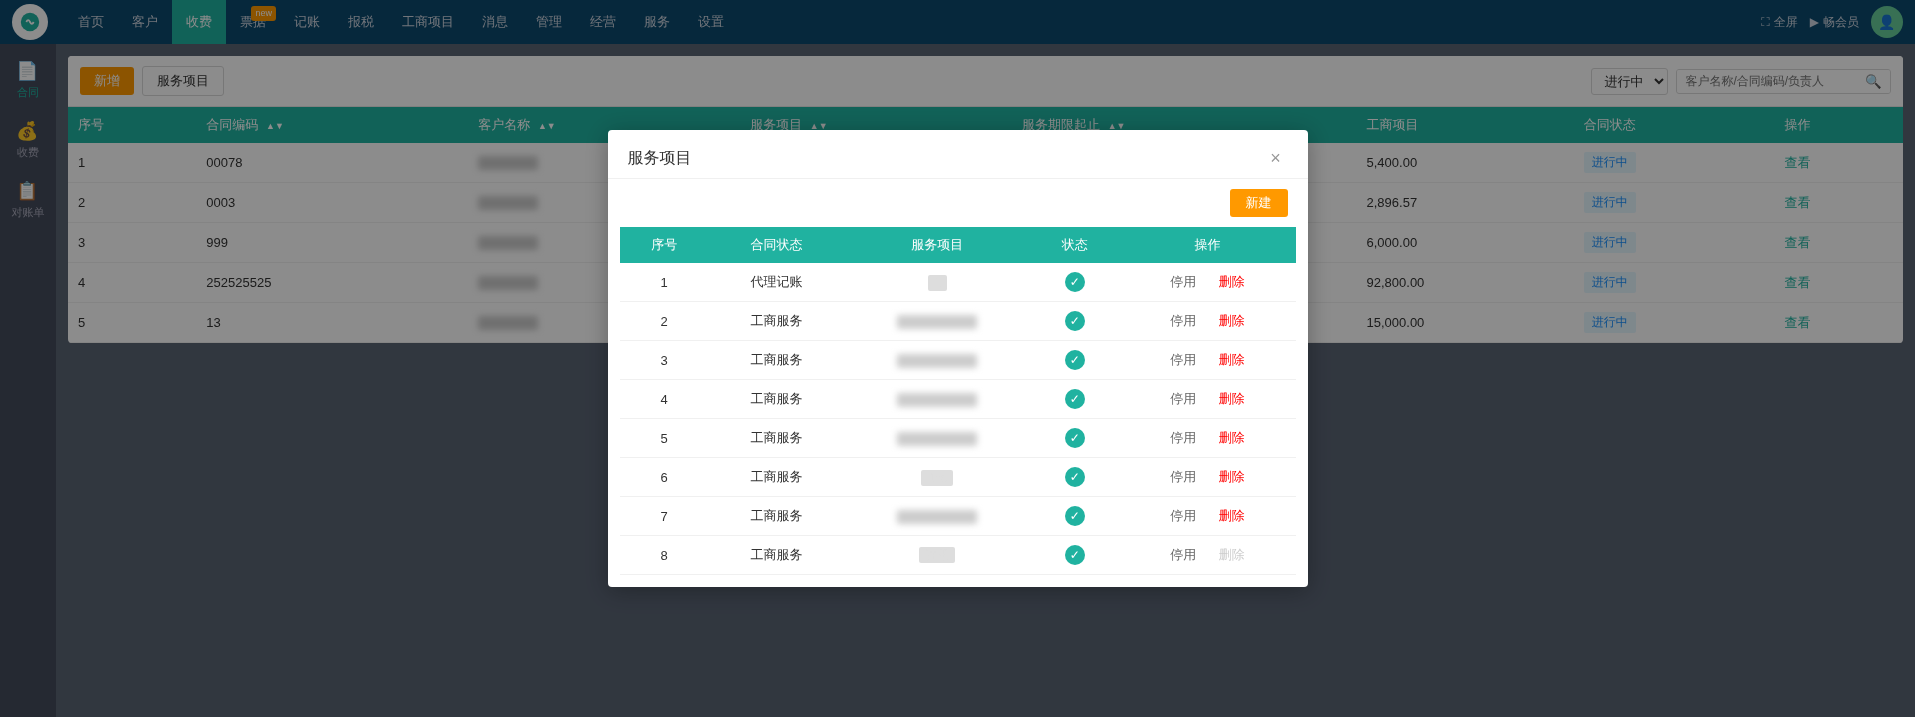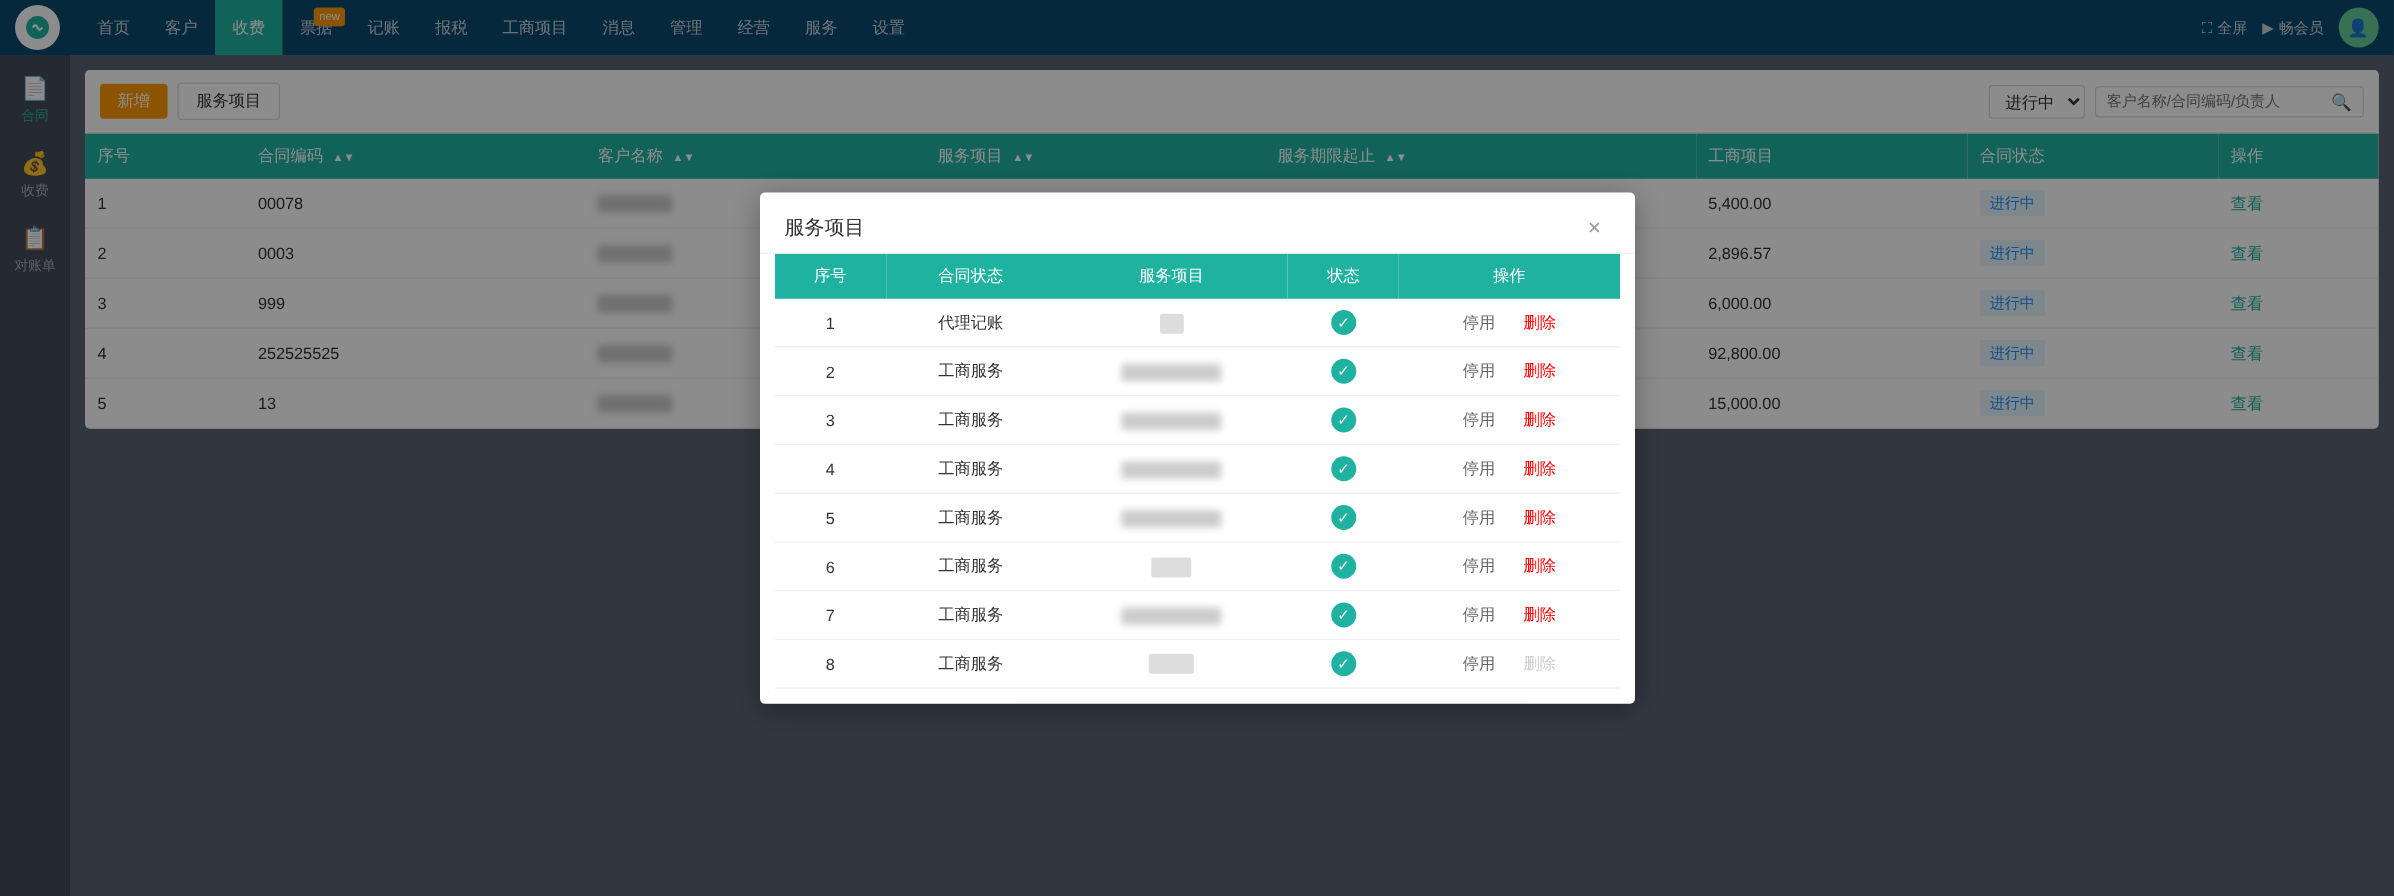--- a/index.html
+++ b/index.html
@@ -337,20 +337,23 @@
     </div>
   </main>
 </div>
 
 <div class="overlay">
   <div class="modal">
     <div class="modal-header">
       <span class="modal-title">服务项目</span>
       <span class="modal-close">×</span>
     </div>
+    <div class="modal-toolbar">
+      <button class="btn-modal-new">新建</button>
+    </div>
     <div class="modal-table-wrap">
       <table class="modal-table">
         <thead>
           <tr>
             <th>序号</th>
             <th>合同状态</th>
             <th>服务项目</th>
             <th>状态</th>
             <th>操作</th>
           </tr>

